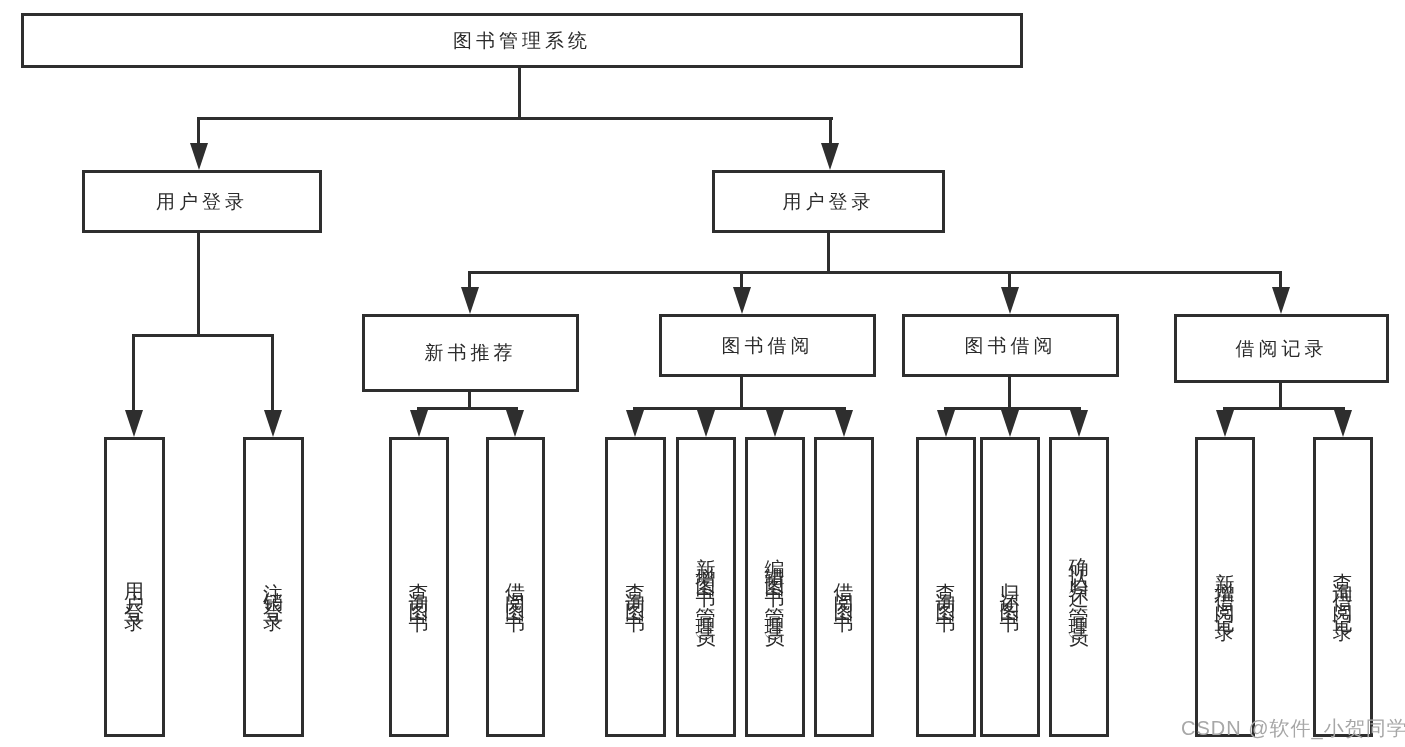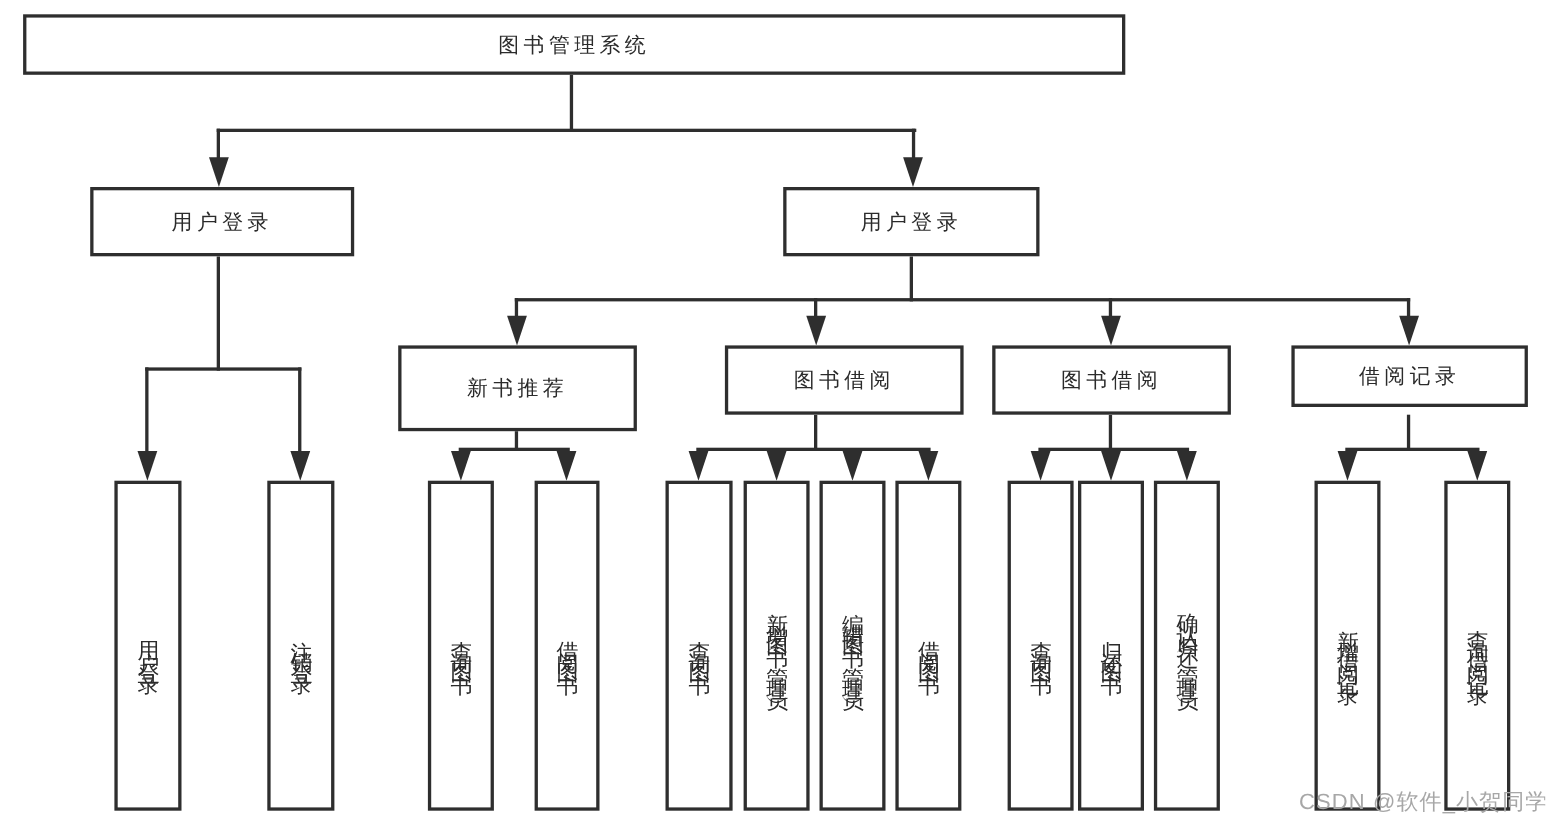--- a/index.html
+++ b/index.html
@@ -146,21 +146,21 @@
 
   <div class="node" style="left:362px;top:314px;width:217px;height:78px;">
     <span class="lbl">新书推荐</span>
   </div>
   <div class="node" style="left:634px;top:314px;width:217px;height:63px;margin-left:25px;">
     <span class="lbl">图书借阅</span>
   </div>
   <div class="node" style="left:902px;top:314px;width:217px;height:63px;">
     <span class="lbl">图书借阅</span>
   </div>
-  <div class="node" style="left:1174px;top:314px;width:215px;height:56px;">
+  <div class="node" style="left:1174px;top:314px;width:215px;height:69px;">
     <span class="lbl">借阅记录</span>
   </div>
 
   <div class="vnode" style="left:104px;width:61px;">
     <span class="vlbl">用户登录</span>
   </div>
   <div class="vnode" style="left:243px;width:61px;">
     <span class="vlbl">注销登录</span>
   </div>
 

